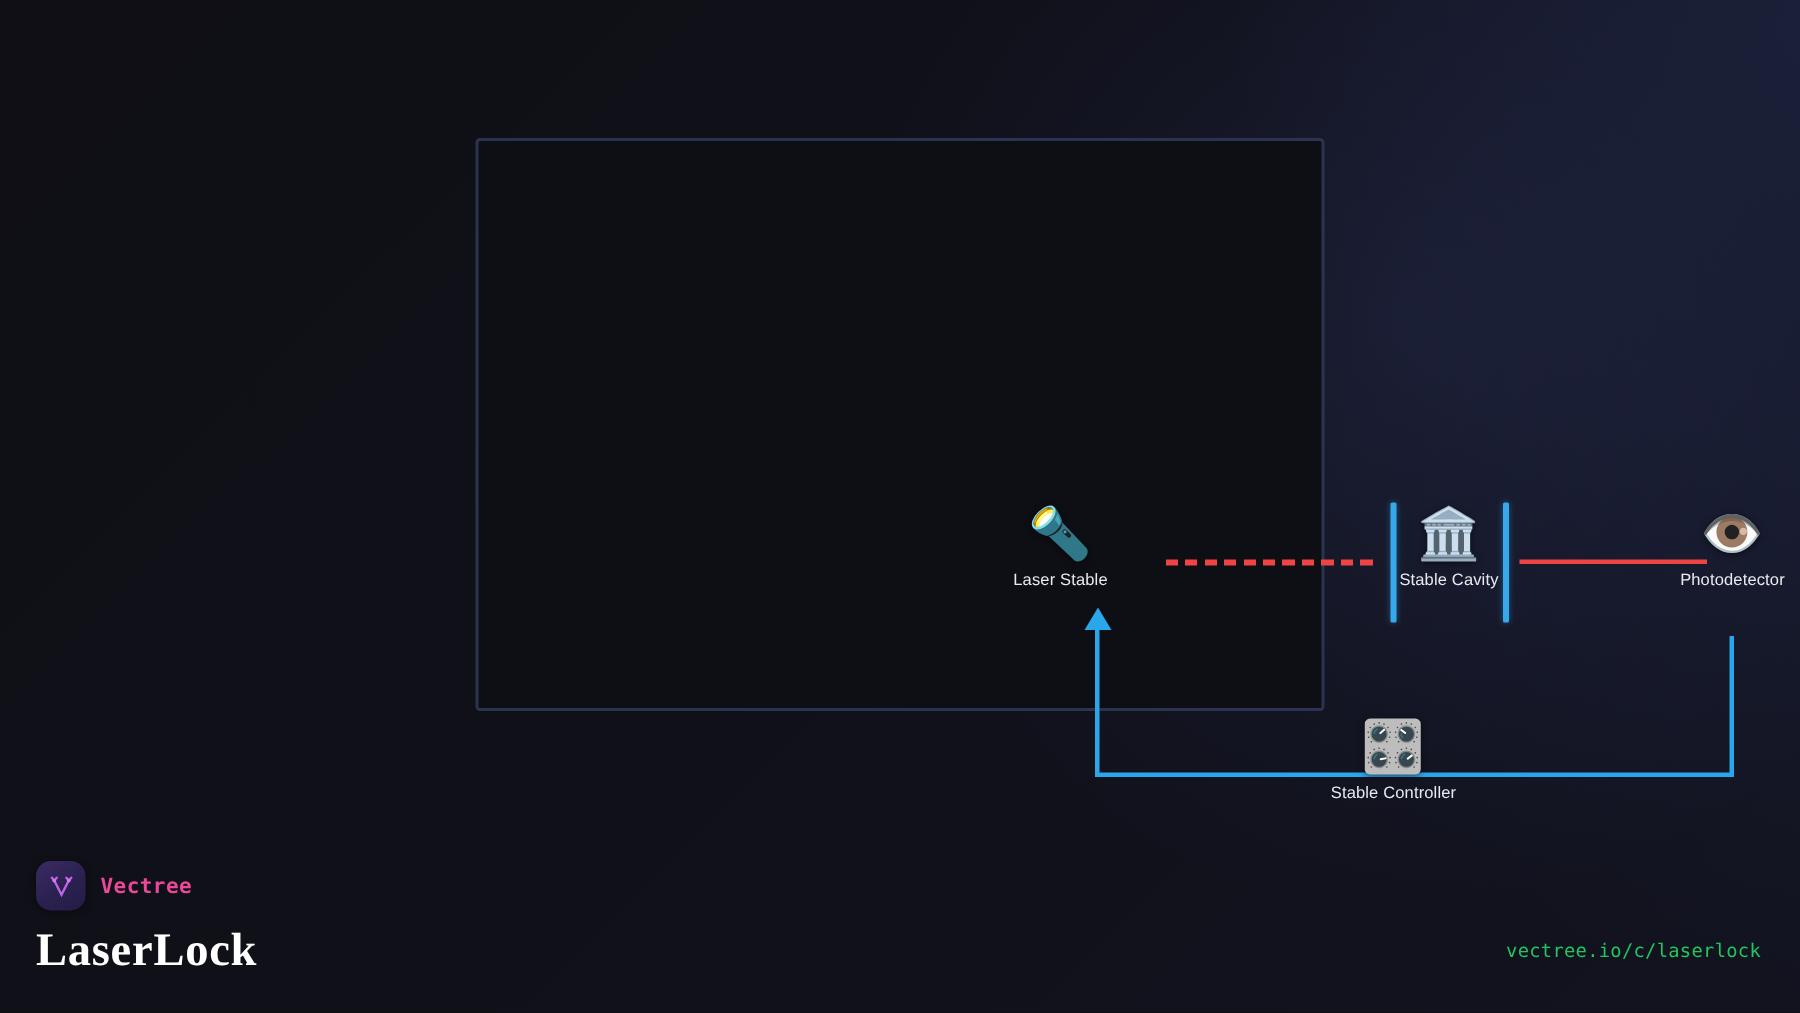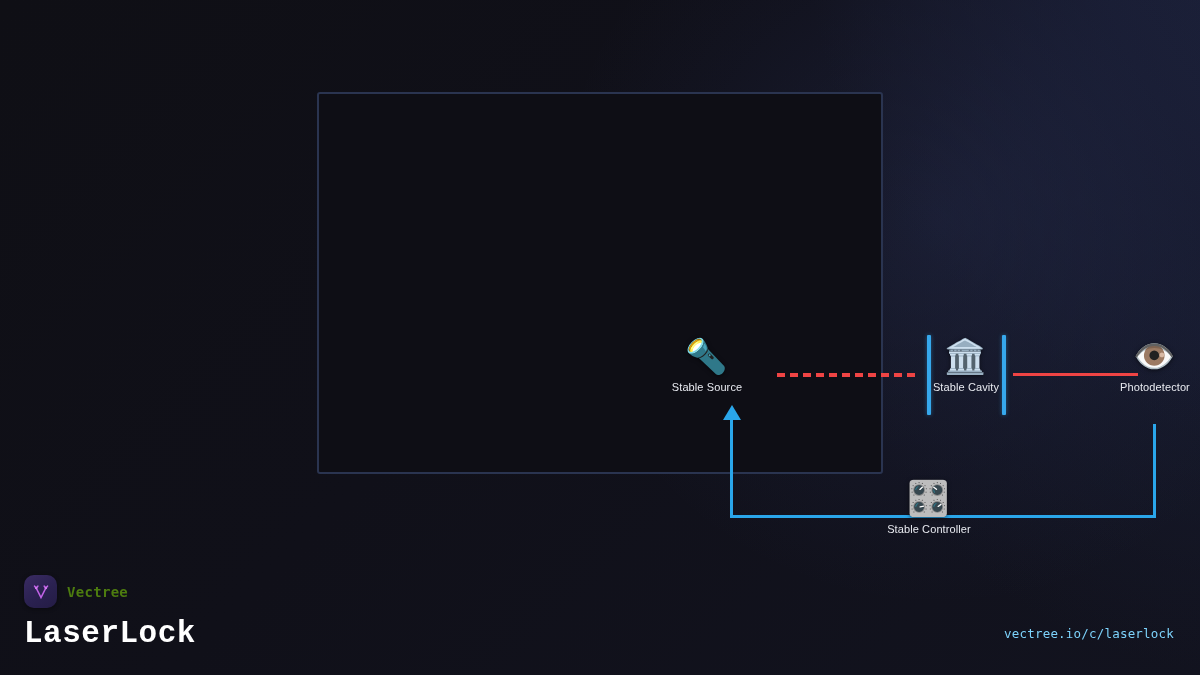--- a/index.html
+++ b/index.html
@@ -122,37 +122,37 @@
     width:33px; height:33px;
     border-radius:10px;
     background:linear-gradient(145deg, #3a2b63 0%, #2a2150 55%, #241c45 100%);
     display:flex; align-items:center; justify-content:center;
     box-shadow:0 1px 4px rgba(0,0,0,.45);
   }
   .brand-name {
     font-family:"DejaVu Sans Mono", monospace;
     font-size:14px;
     font-weight:bold;
-    color:#4d7c0f;
+    color:#ec4899;
     letter-spacing:.3px;
   }
   .brand-title {
     margin-top:8px;
-    font-family:Liberation Mono, monospace;
+    font-family:Liberation Serif, serif;
     font-size:31px;
     font-weight:bold;
     color:#ffffff;
     letter-spacing:.5px;
   }
   .brand-url {
     position:absolute;
     right:26px; bottom:34px;
     font-family:"DejaVu Sans Mono", monospace;
     font-size:12.5px;
-    color:#7dd3fc;
+    color:#22c55e;
     letter-spacing:.2px;
   }
 </style>
 </head>
 <body>
 
 <div class="bg-glow"></div>
 <div class="bg-glow2"></div>
 
 <div class="panel">
@@ -164,21 +164,21 @@
     <div class="beam-dashed"></div>
     <div class="beam-solid"></div>
 
     <div class="wire" id="wire-right-v"></div>
     <div class="wire" id="wire-bottom"></div>
     <div class="wire" id="wire-left-v"></div>
     <div class="arrow-up"></div>
 
     <div class="node" id="node-laser">
       <div class="glyph">🔦</div>
-      <div class="label">Stable Source</div>
+      <div class="label">Laser Stable</div>
     </div>
 
     <div class="node" id="node-cavity">
       <div class="glyph">🏛️</div>
       <div class="label">Stable Cavity</div>
     </div>
 
     <div class="node" id="node-photo">
       <div class="glyph">👁️</div>
       <div class="label">Photodetector</div>

